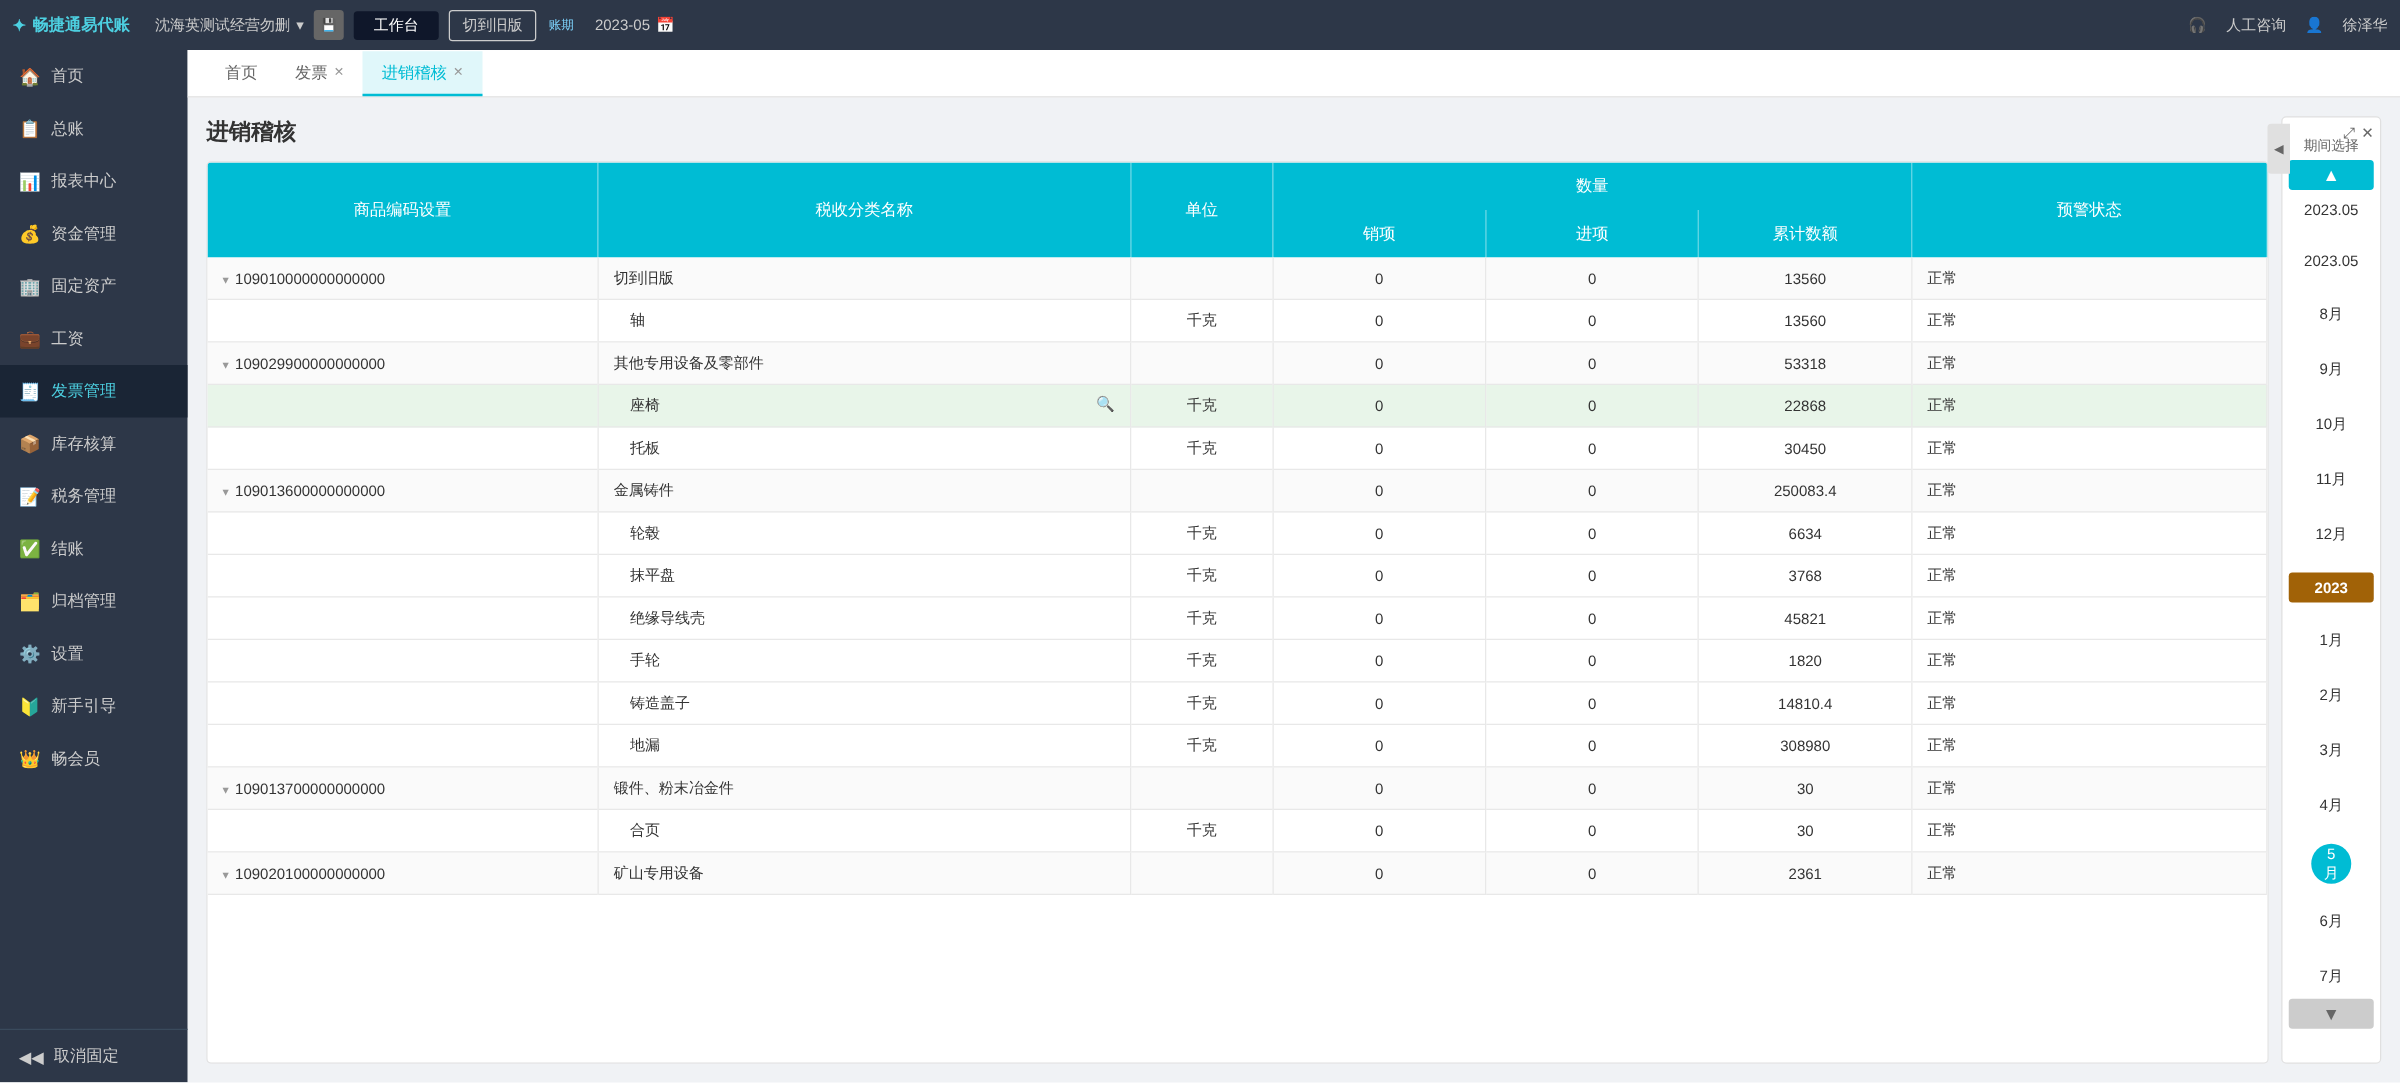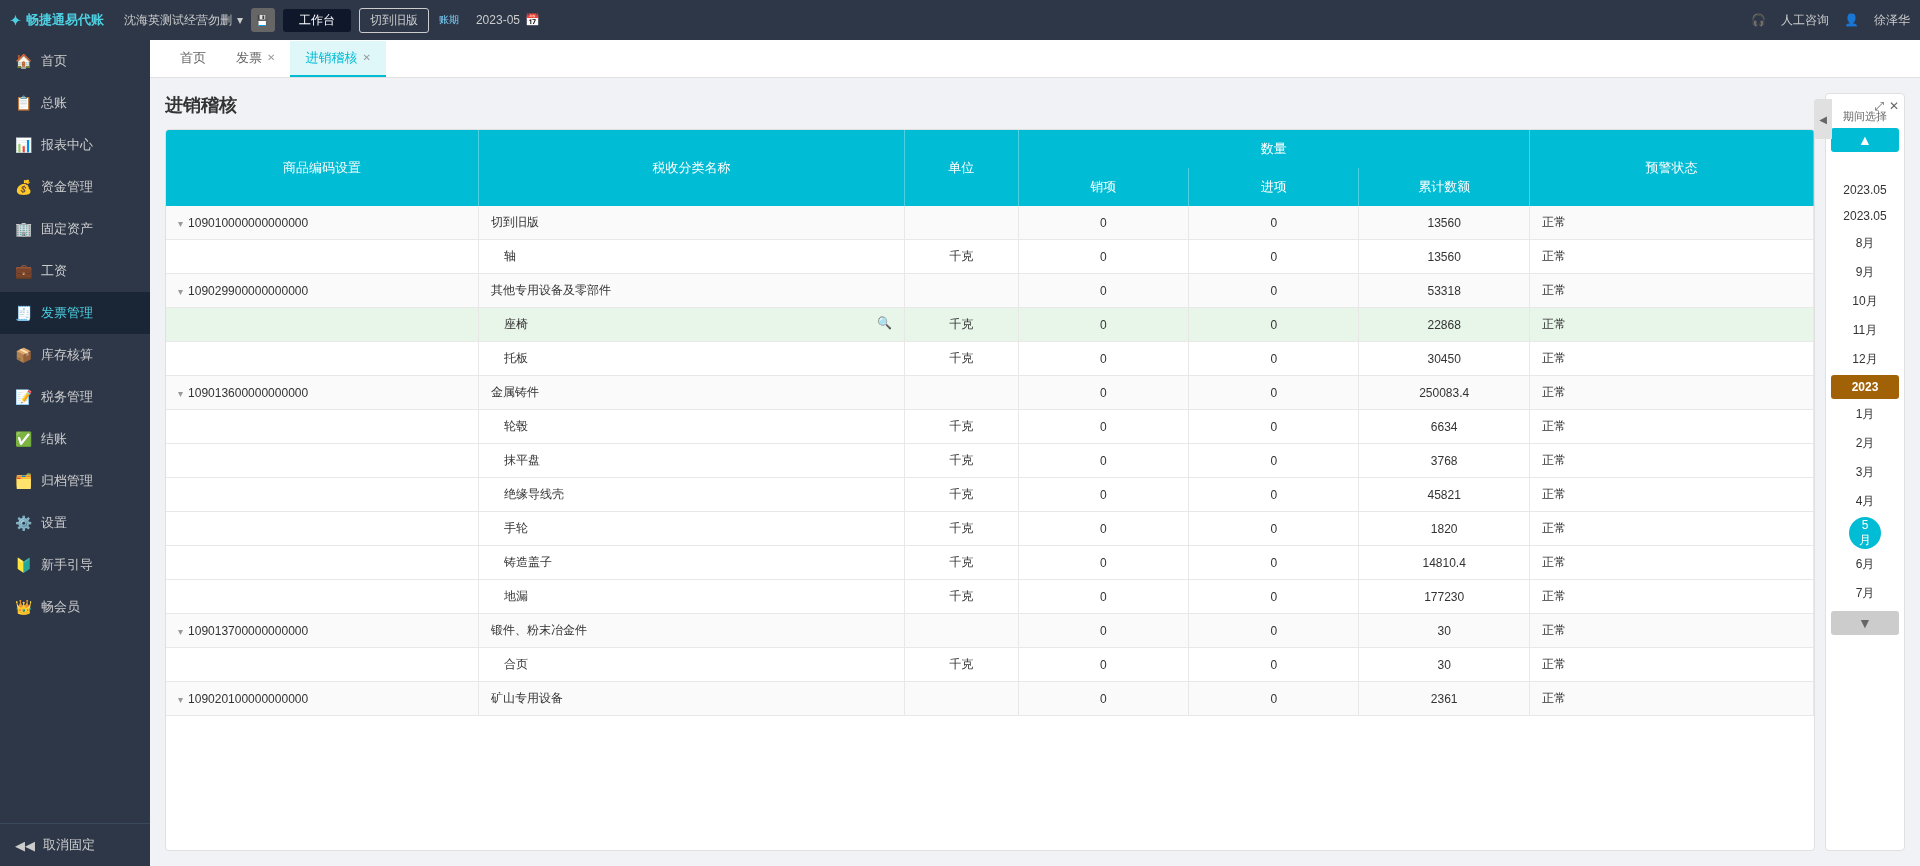--- a/index.html
+++ b/index.html
@@ -60,21 +60,21 @@
     .group-row td { font-weight: normal; color: #333; }
     .expand-icon { color: #999; margin-right: 5px; font-size: 10px; cursor: pointer; }
     .child-indent { padding-left: 25px; }
     .normal-status { color: #333; }
 
     
     .right-panel { width: 80px; background: #fff; border: 1px solid #e0e0e0; border-radius: 4px; display: flex; flex-direction: column; align-items: center; padding: 10px 5px; flex-shrink: 0; position: relative; }
     .panel-collapse-btn { position: absolute; top: 5px; left: -12px; width: 18px; height: 40px; background: #e0e0e0; border-radius: 3px 0 0 3px; display: flex; align-items: center; justify-content: center; cursor: pointer; font-size: 10px; color: #666; }
     .panel-close { position: absolute; top: 5px; right: 5px; cursor: pointer; font-size: 12px; color: #666; }
     .panel-expand { position: absolute; top: 5px; right: 20px; cursor: pointer; font-size: 12px; color: #666; }
-    .month-list { display: flex; flex-direction: column; width: 100%; gap: 2px; margin-top: 22px; }
+    .month-list { display: flex; flex-direction: column; width: 100%; gap: 17px; }
     .month-item { padding: 5px 8px; text-align: center; font-size: 12px; color: #333; cursor: pointer; border-radius: 3px; }
     .month-item.active { background: #00bcd4; color: #fff; border-radius: 50%; width: 32px; height: 32px; display: flex; align-items: center; justify-content: center; margin: 0 auto; }
     .month-item.year-label { background: #a16207; color: #fff; font-weight: bold; border-radius: 3px; width: auto; height: auto; display: block; margin: 0; }
     .scroll-up { background: #00bcd4; color: #fff; border: none; width: 100%; padding: 4px; cursor: pointer; border-radius: 3px; font-size: 14px; margin-bottom: 4px; }
     .scroll-down { background: #ccc; color: #666; border: none; width: 100%; padding: 4px; cursor: pointer; border-radius: 3px; font-size: 14px; margin-top: 4px; }
     .period-title { font-size: 11px; color: #666; text-align: center; margin-bottom: 4px; }
   </style>
 </head>
 <body>
 
@@ -316,21 +316,21 @@
       <td class="center">0</td>
       <td class="center">14810.4</td>
       <td class="normal-status">正常</td>
     </tr>
                   <tr>
       <td class="child-indent"></td>
       <td class="child-indent">地漏</td>
       <td class="center">千克</td>
       <td class="center">0</td>
       <td class="center">0</td>
-      <td class="center">177230</td>
+      <td class="center">308980</td>
       <td class="normal-status">正常</td>
     </tr>
                   <tr class="group-row">
       <td class="code">
         <span class="expand-icon">▾</span>109013700000000000
       </td>
       <td>锻件、粉末冶金件</td>
       <td class="center"></td>
       <td class="center">0</td>
       <td class="center">0</td>

